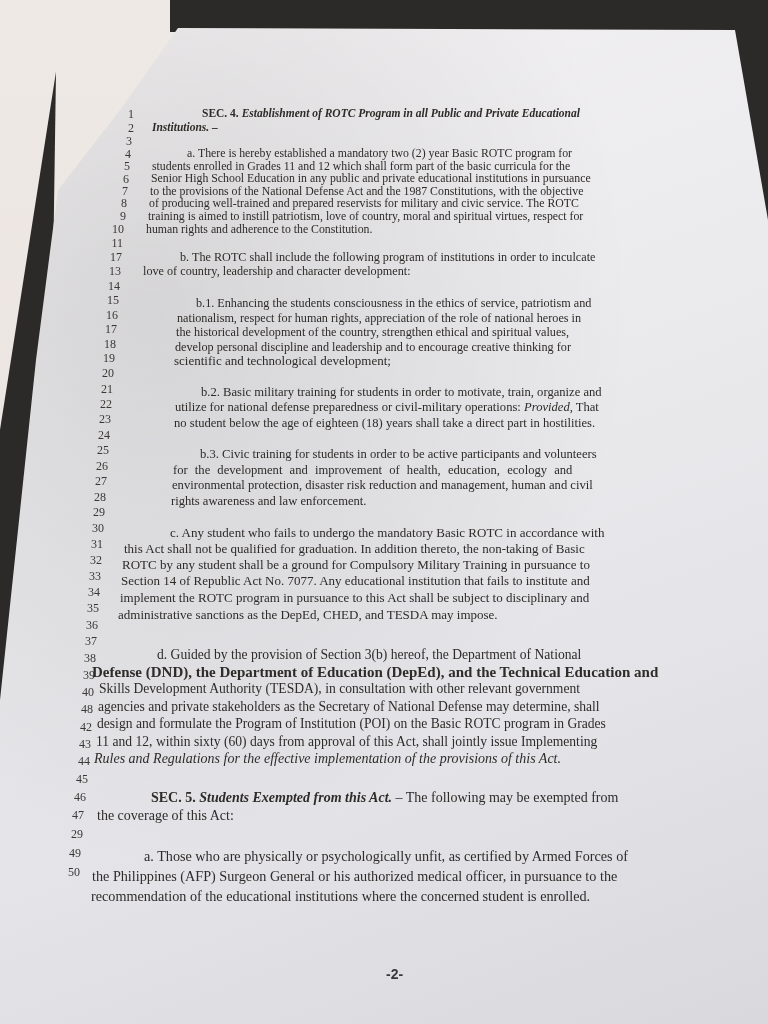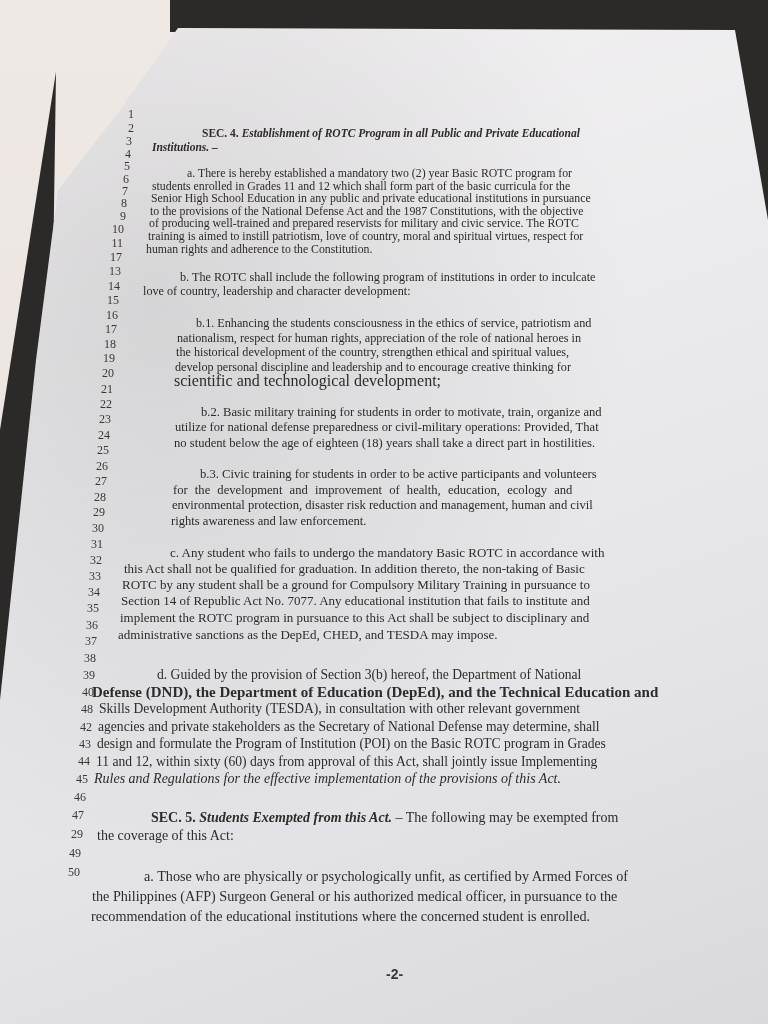--- a/index.html
+++ b/index.html
@@ -62,36 +62,35 @@
       position: absolute;
       left: 0; top: 0;
       width: 768px; height: 1024px;
     }
     .line {
       position: absolute;
       white-space: nowrap;
       font-size: 12.5px;
       line-height: 14px;
       color: #2e2b29;
-      margin-top: 20px;
     }
     .ln {
       position: absolute;
       font-size: 12px;
       line-height: 14px;
       color: #3a3735;
       text-align: right;
       width: 22px;
     }
     .sec-title {
       font-weight: bold;
       font-style: italic;
     }
     .sec-label { font-weight: bold; font-style: normal; }
-    .ital { }
+    .ital { font-style: italic; }
     .page-num {
       position: absolute;
       left: 386px; top: 966px;
       font-family: "Liberation Sans", "DejaVu Sans", sans-serif;
       font-weight: bold;
       font-size: 14px;
       color: #3a3836;
     }
   </style>
 </head>
@@ -179,21 +178,21 @@
     <div>
       <div class="line" style="left:180px;top:250px;font-size:12.2px;">b.  The ROTC shall include the following program of institutions in order to inculcate</div>
       <div class="line" style="left:143px;top:264px;font-size:12.2px;">love of country, leadership and character development:</div>
     </div>
 
     <div>
       <div class="line" style="left:196px;top:296px;font-size:12.2px;text-align:right;">b.1.  Enhancing the students consciousness in the ethics of service, patriotism and</div>
       <div class="line" style="left:177px;top:311px;font-size:12.2px;">nationalism, respect for human rights, appreciation of the role of national heroes in</div>
       <div class="line" style="left:176px;top:325px;font-size:12.2px;">the historical development of the country, strengthen ethical and spiritual values,</div>
       <div class="line" style="left:175px;top:340px;font-size:12.2px;">develop personal discipline and leadership and to encourage creative thinking for</div>
-      <div class="line" style="left:174px;top:354px;font-size:16px;">scientific and technological development;</div>
+      <div class="line" style="left:174px;top:354px;font-size:13px;">scientific and technological development;</div>
     </div>
 
     <div>
       <div class="line" style="left:201px;top:385px;font-size:12.6px;">b.2.  Basic military training for students in order to motivate, train, organize and</div>
       <div class="line" style="left:175px;top:400px;font-size:12.6px;"><span>utilize for national defense preparedness or civil-military operations:  </span><span class="ital">Provided</span><span>, That</span></div>
       <div class="line" style="left:174px;top:416px;font-size:12.6px;">no student below the age of eighteen (18) years shall take a direct part in hostilities.</div>
     </div>
 
     <div>
       <div class="line" style="left:200px;top:447px;font-size:12.6px;">b.3.  Civic training for students in order to be active participants and volunteers</div>

